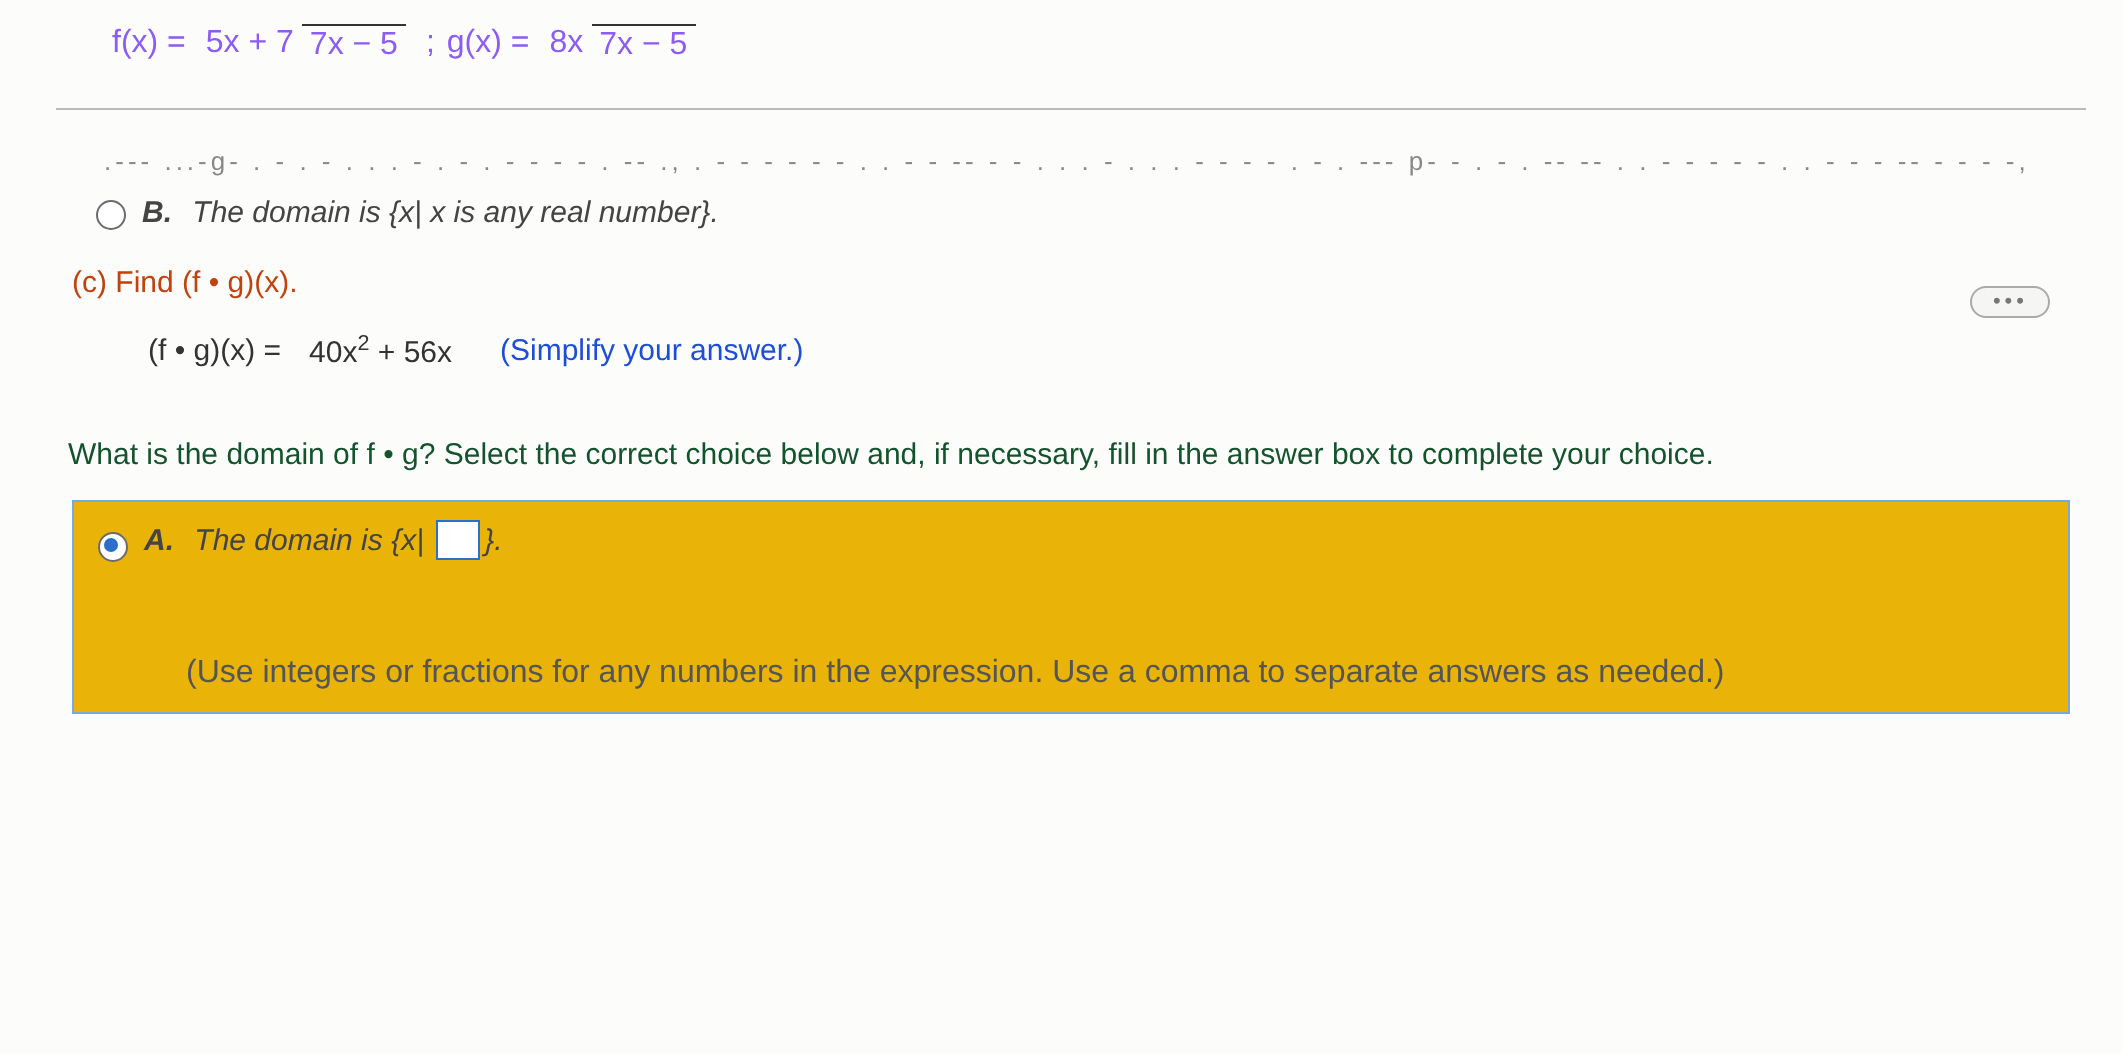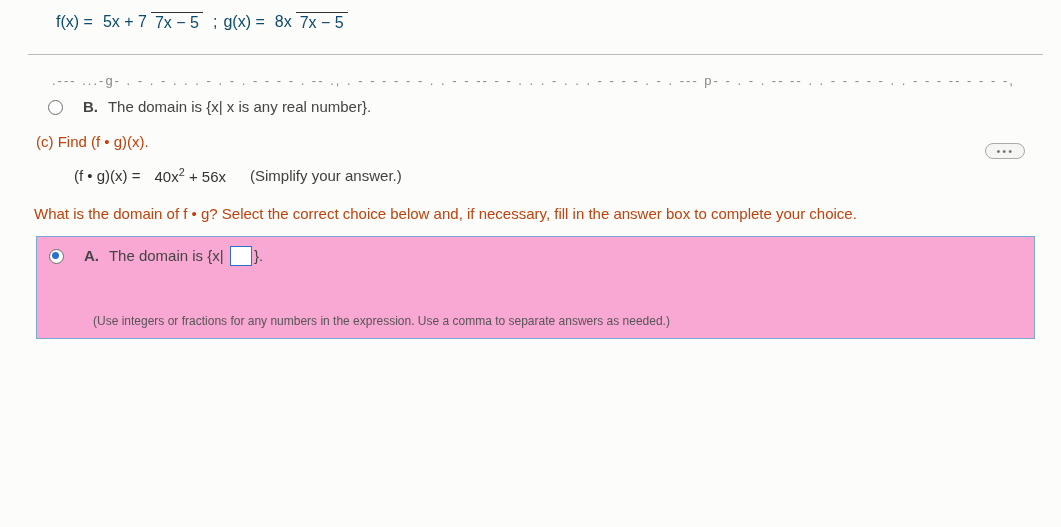--- a/index.html
+++ b/index.html
@@ -19,21 +19,21 @@
     .question-text {
       margin-bottom: 14px;
       color: #444;
     }
     .formula-block {
       margin-left: 28px;
       margin-bottom: 22px;
       display: flex;
       align-items: center;
       font-size: 16px;
-      color: #0c4a6e;
+      color: #8b5cf6;
     }
     .fn-label { margin-right: 2px; }
     .frac {
       display: inline-flex;
       flex-direction: row;
       align-items: center;
       vertical-align: middle;
       margin: 0 4px;
     }
     .frac .num { padding: 0 4px 1px; }
@@ -60,23 +60,24 @@
     .dashed-row {
       color: #888;
       font-size: 13px;
       letter-spacing: 2px;
       white-space: nowrap;
       overflow: hidden;
       margin: 18px 4px 10px 24px;
     }
     .option-row {
       display: flex;
-      align-items: flex-start;
+      align-items: flex-end;
       margin: 10px 0 18px 20px;
-      gap: 20px;
+      gap: 8px;
+      font-style: italic;
     }
     .radio {
       width: 15px; height: 15px;
       border: 1.4px solid #6b6b6b;
       border-radius: 50%;
       flex-shrink: 0;
       margin-top: 2px;
       position: relative;
       background: #fff;
     }
@@ -91,44 +92,44 @@
     .opt-letter { font-weight: bold; margin-right: 6px; color: #444; }
     .opt-text { color: #444; }
     .part-label {
       margin: 8px 0 14px 8px;
       color: #c2410c;
     }
     .fg-row {
       display: flex;
       align-items: center;
       margin-left: 46px;
-      margin-bottom: 18px;
+      margin-bottom: 32px;
     }
     .fg-row .bigfrac .num,
     .fg-row .bigfrac .den {
       padding: 2px 6px;
     }
-    .simplify-hint { margin-left: 14px; color: #404040; }
+    .simplify-hint { margin-left: 14px; color: #1d4ed8; }
     .domain-question {
       margin: 10px 4px 14px 6px;
-      color: #c2410c;
+      color: #14532d;
     }
     .answer-box {
       border: 1px solid #7aa9d9;
-      background: #f9a8d4;
+      background: #eab308;
       margin-left: 8px;
       margin-right: 8px;
       padding: 10px 12px 10px 12px;
     }
     .answer-box .option-row {
       margin: 0 0 4px 0;
     }
     .sub-note {
       margin-left: 44px;
-      font-size: 12px;
+      font-size: 16px;
       color: #555;
       margin-top: 47px;
     }
     .input-slot {
       display: inline-block;
       width: 22px; height: 20px;
       border: 1.4px solid #2a6fc9;
       background: #fff;
       vertical-align: middle;
       margin: 0 2px;

